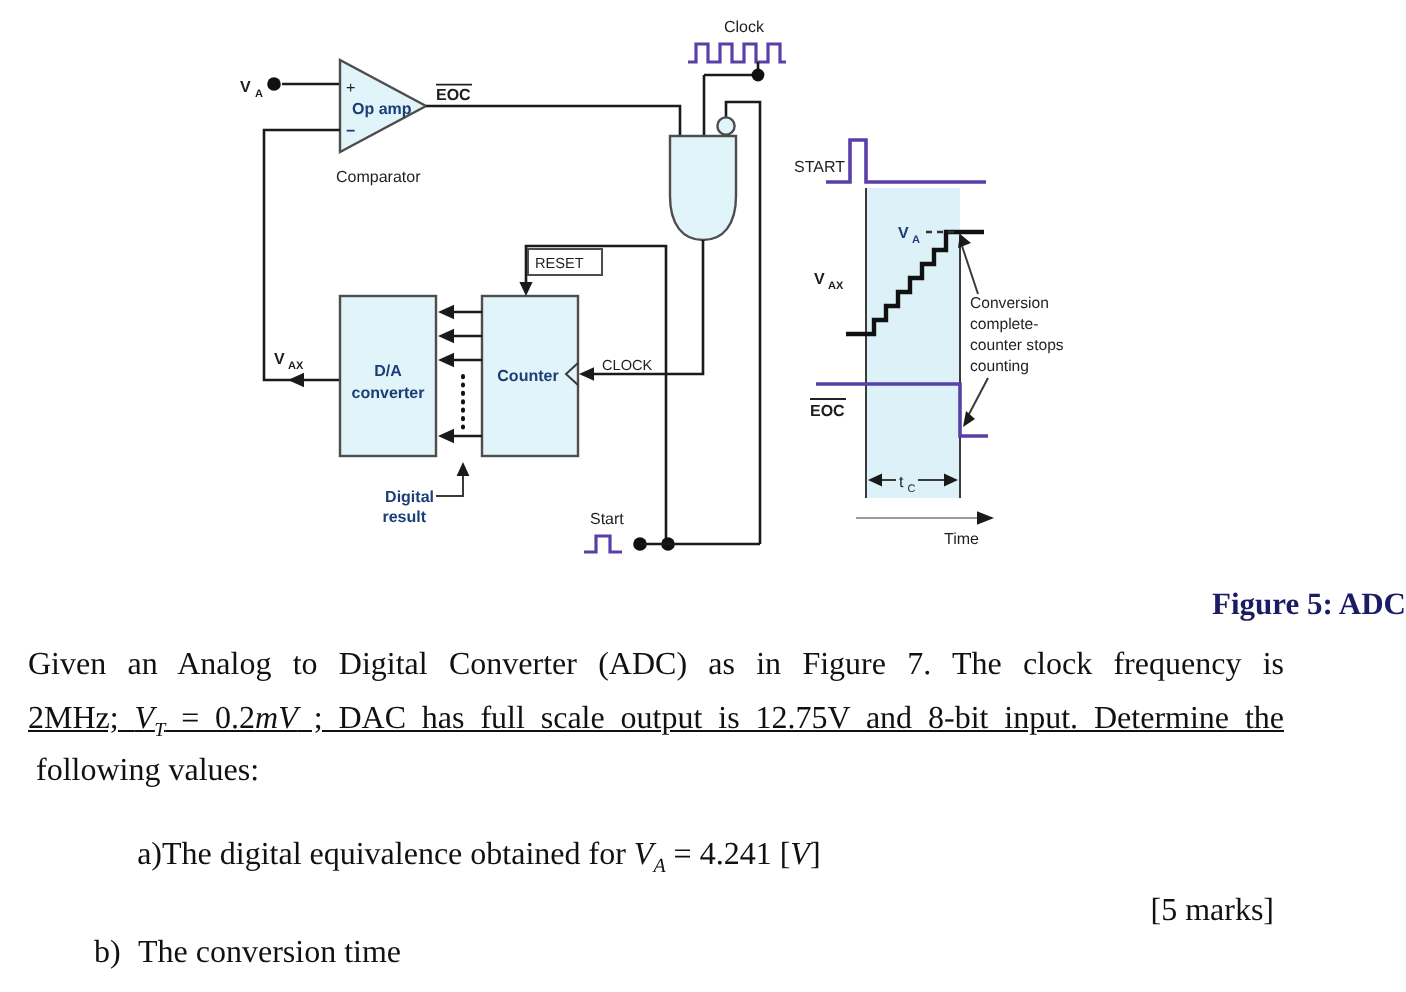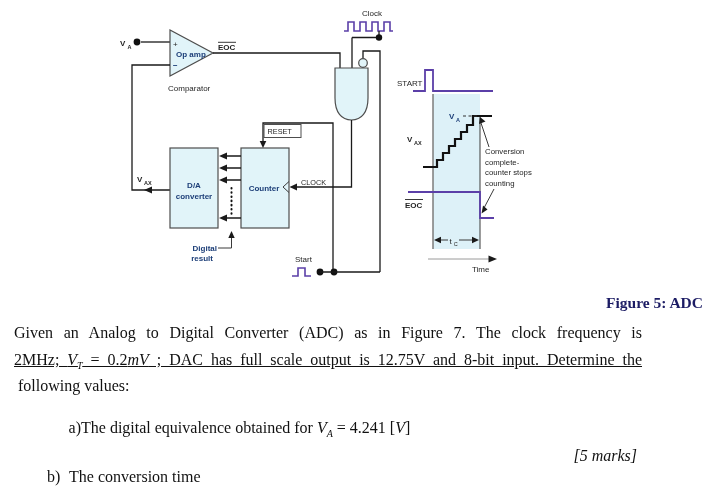--- a/index.html
+++ b/index.html
@@ -25,21 +25,21 @@
   .dash{stroke:#333;stroke-width:1.2;stroke-dasharray:3 2.5;fill:none;}
   .busdots{stroke:#111;stroke-width:2;stroke-dasharray:0.6 3.6;stroke-linecap:round;fill:none;}
   .gray{stroke:#9a9a9a;stroke-width:1;fill:none;}
   
   .doc{position:absolute;font-size:16px;}
   .caption{top:294px;left:18px;right:0;text-align:right;font-weight:bold;font-size:15.5px;color:#1c1c64;}
   .l1{top:324px;left:14px;width:628px;text-align:justify;text-align-last:justify;}
   .l2{top:351px;left:14px;width:628px;text-align:justify;text-align-last:justify;text-decoration:underline;}
   .l3{top:377px;left:18px;}
   .ia{top:419px;left:59px;text-align:right;}
-  .marks{top:447px;right:66px;font-style:italic;margin-left:30px;}
+  .marks{top:447px;right:66px;margin-left:30px;}
   .ib{top:468px;left:47px;}
   .itm-label{display:inline-block;width:22px;}
   sub{font-size:10px;}
 </style>
 </head>
 <body>
 
 <svg id="fig-svg" width="703" height="292" viewBox="0 0 703 292">
 
   <g>

